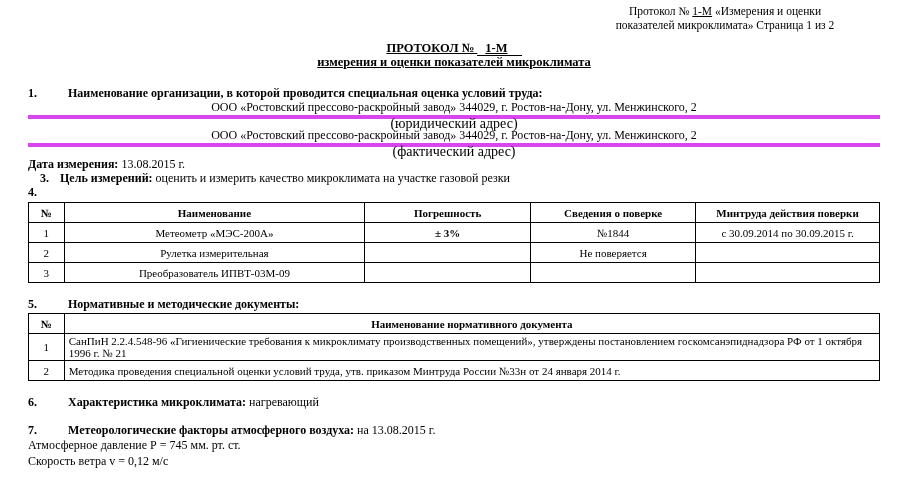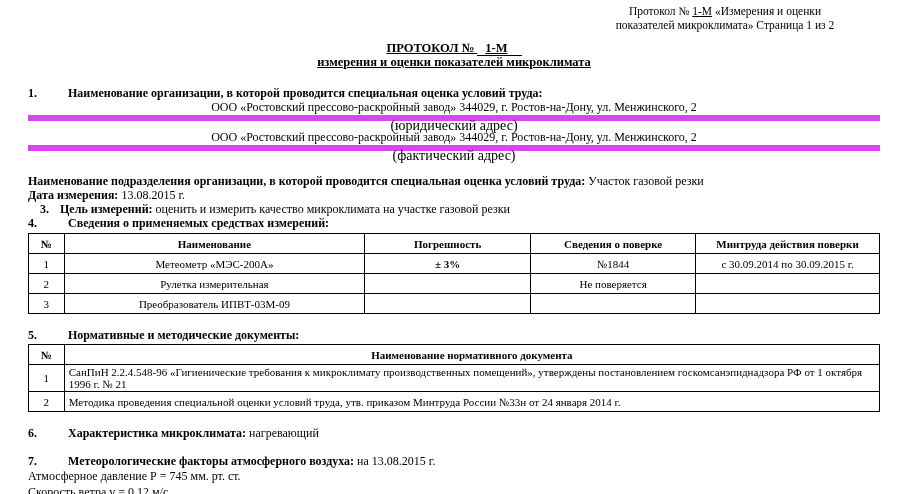--- a/index.html
+++ b/index.html
@@ -44,21 +44,21 @@
     font-size: 12px;
     line-height: 14px;
     margin-top: 0;
   }
   .sec .num { width: 40px; flex: 0 0 40px; font-weight: bold; }
   .sec .num.indent { padding-left: 12px; width: 32px; flex: 0 0 32px; }
   .sec .head { font-weight: bold; }
   .sec .val { font-weight: normal; }
   
   .fill-line {
-    border-bottom: 6px solid #d946ef;
+    border-bottom: 4px solid #d946ef;
     text-align: center;
     font-size: 12px;
     line-height: 13px;
     padding-bottom: 1px;
   }
   .fill-caption {
     text-align: center;
     font-size: 14px;
     line-height: 10px;
   }
@@ -126,31 +126,29 @@
 
   <div class="sec mt-s1">
     <span class="num">1.</span>
     <span class="head">Наименование организации, в которой проводится специальная оценка условий труда:</span>
   </div>
   <div class="fill-line mt-addr">ООО «Ростовский прессово-раскройный завод» 344029, г. Ростов-на-Дону, ул. Менжинского, 2</div>
   <div class="fill-caption">(юридический адрес)</div>
   <div class="fill-line">ООО «Ростовский прессово-раскройный завод» 344029, г. Ростов-на-Дону, ул. Менжинского, 2</div>
   <div class="fill-caption">(фактический адрес)</div>
 
-  <div class="plain mt-sub"><b>Наименование подразделения организации, в которой проводится специальная оценка условий труда:</b><span> Участок газовой резки</span></div>
   <div class="plain"><b>Дата измерения:</b><span> 13.08.2015 г.</span></div>
 
   <div class="sec">
     <span class="num indent">3.</span>
     <span><b>Цель измерений:</b><span class="val"> оценить и измерить качество микроклимата на участке газовой резки</span></span>
   </div>
 
   <div class="sec">
     <span class="num">4.</span>
-    <span class="head">Сведения о применяемых средствах измерений:</span>
   </div>
 
   <table class="t1 mt-t1">
     <colgroup>
         <col class="c0">
         <col class="c1">
         <col class="c2">
         <col class="c3">
         <col class="c4">
       </colgroup>

